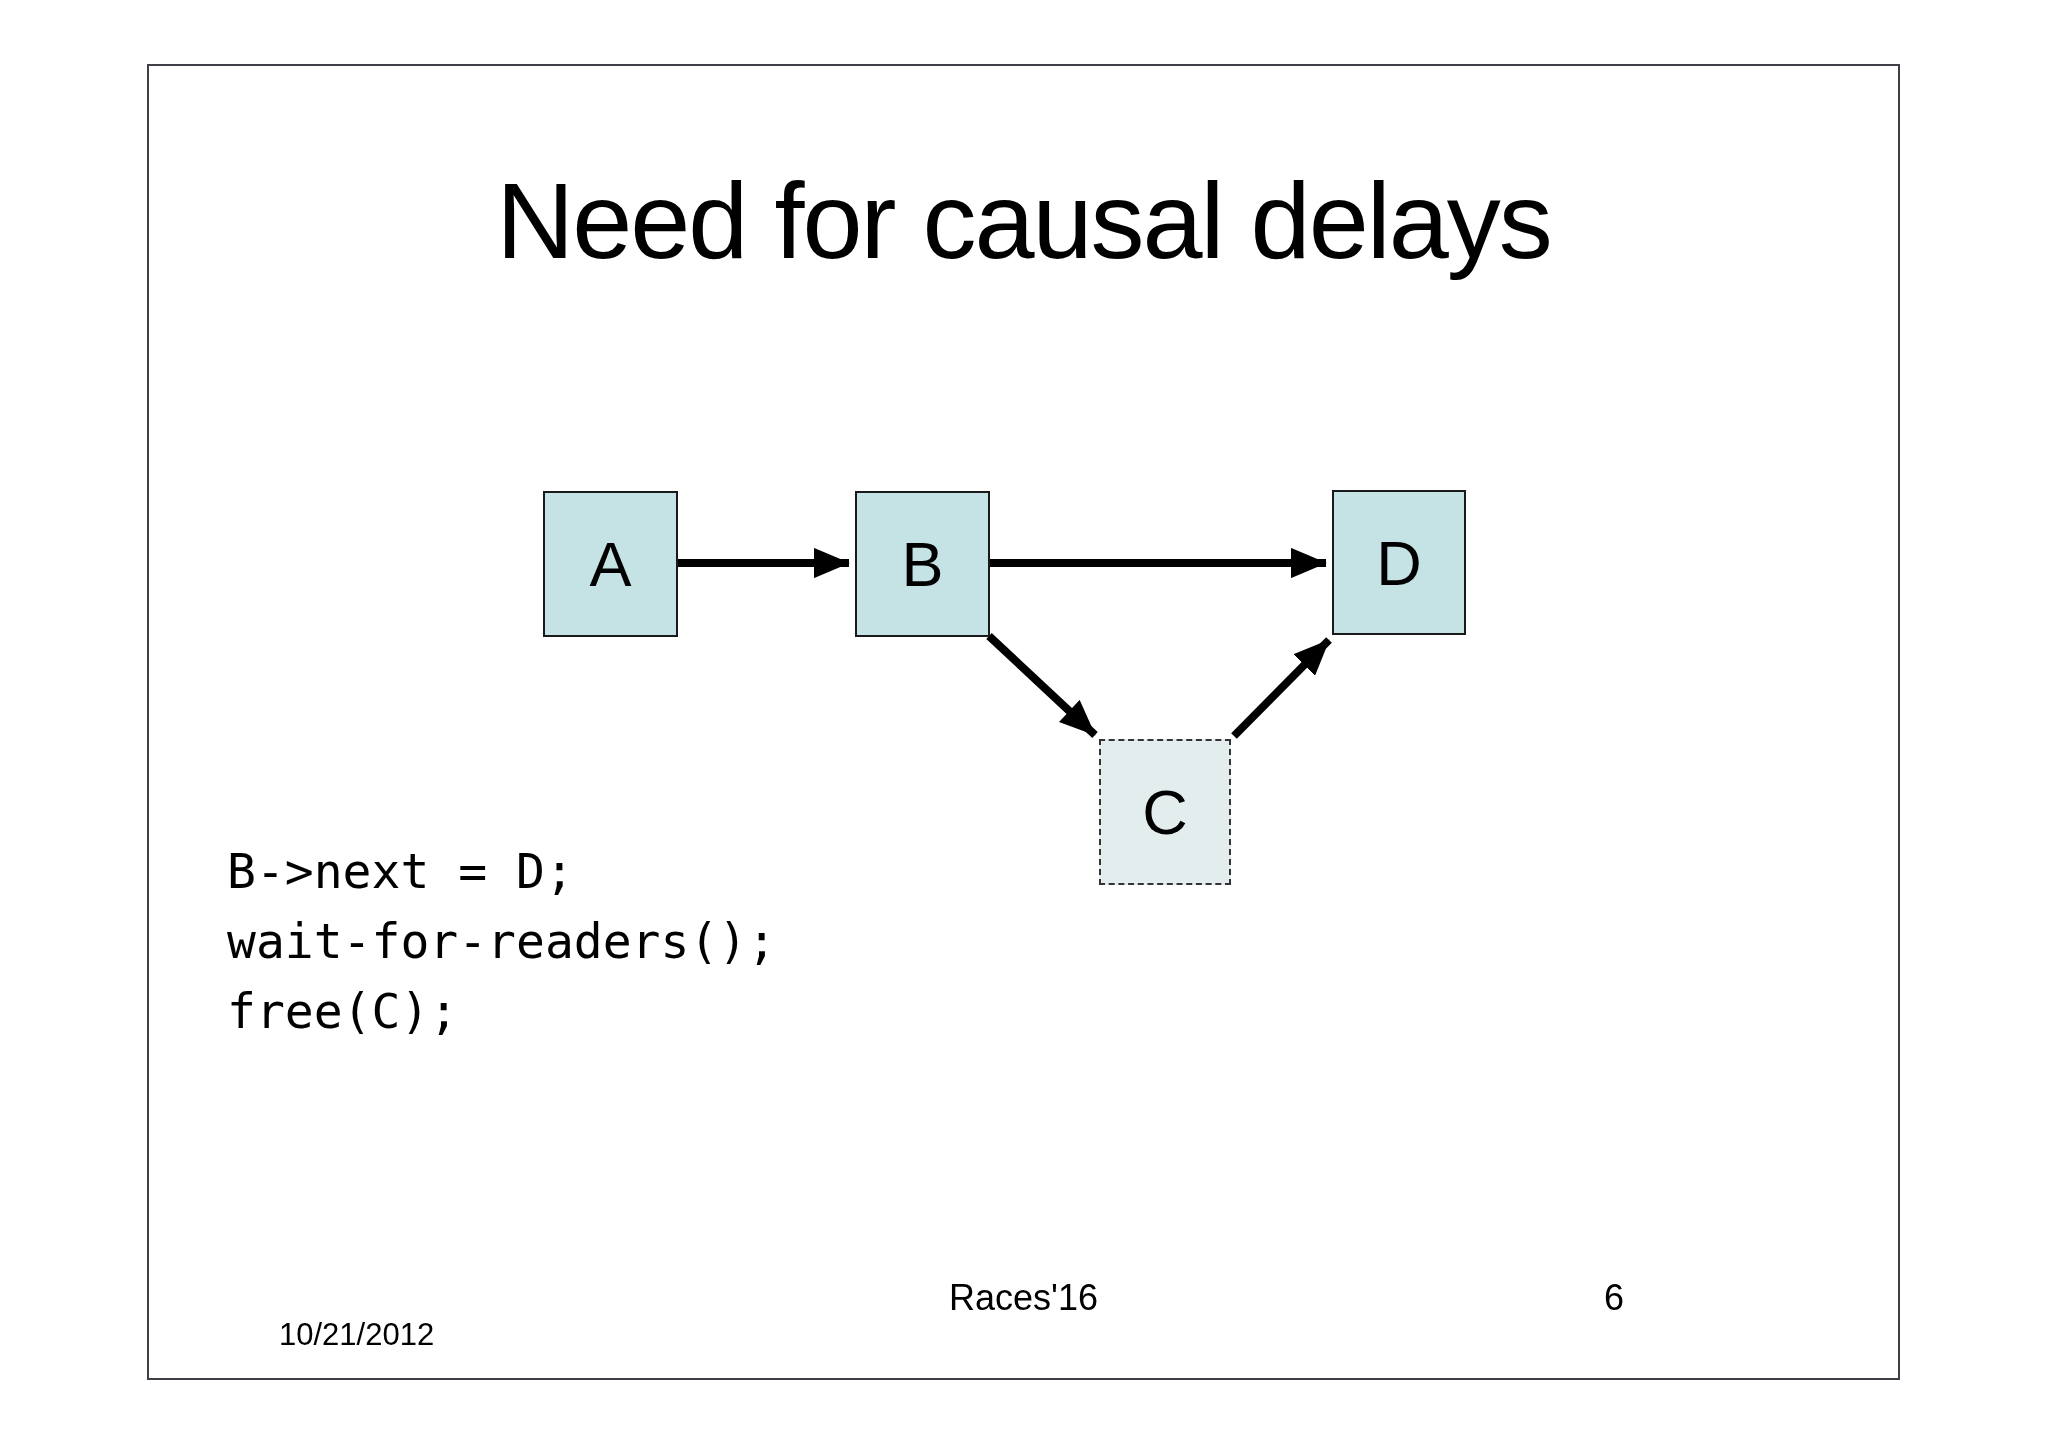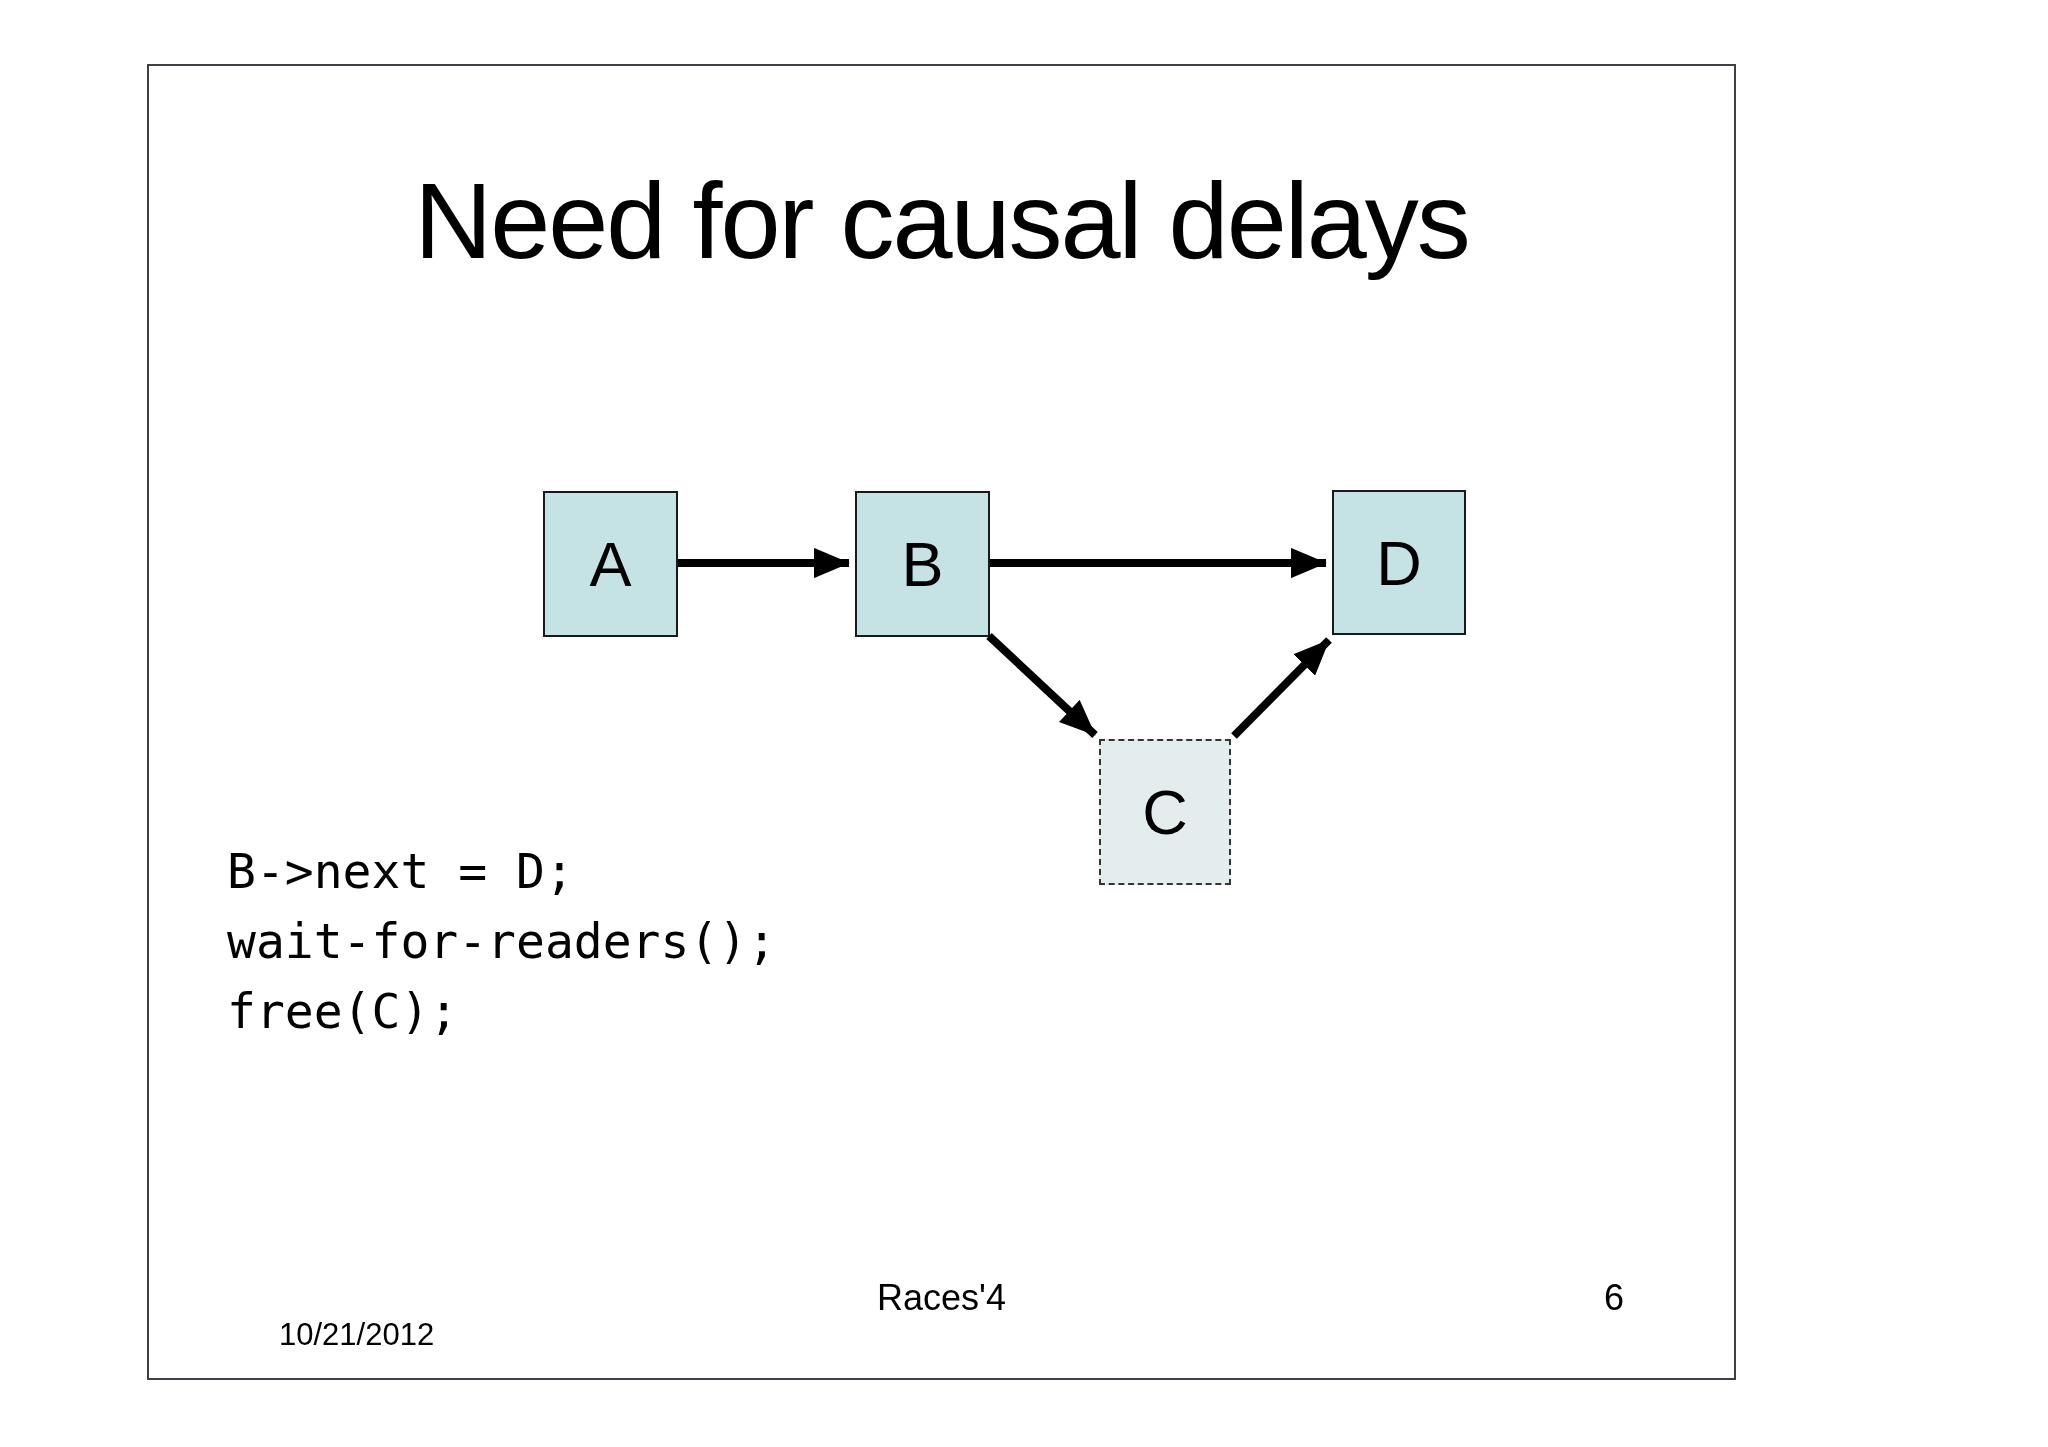--- a/index.html
+++ b/index.html
@@ -5,21 +5,21 @@
   html, body { margin: 0; padding: 0; }
   body {
     width: 2048px; height: 1447px;
     background: #ffffff;
     font-family: "Liberation Sans", sans-serif;
     position: relative;
     color: #000;
   }
   .slide {
     position: absolute; left: 147px; top: 64px;
-    width: 1589px; height: 1316px;
+    width: 1753px; height: 1316px;
     background: #ffffff;
     border: 2px solid #3f3f48;
     box-sizing: border-box;
     overflow: hidden;
   }
   .title {
     position: absolute; left: 0; right: 0; top: 96px;
     text-align: center;
     font-size: 108px;
     letter-spacing: -2px;
@@ -89,16 +89,16 @@
   </div>
   <div class="node node-d">
     <span>D</span>
   </div>
 
   <div class="code"><span>B-&gt;next = D;</span>
 <span>wait-for-readers();</span>
 <span>free(C);</span></div>
 
   <div class="footer-date">10/21/2012</div>
-  <div class="footer-venue">Races'4</div>
+  <div class="footer-venue">Races'16</div>
   <div class="footer-page">6</div>
 
 </div>
 
 </body></html>

